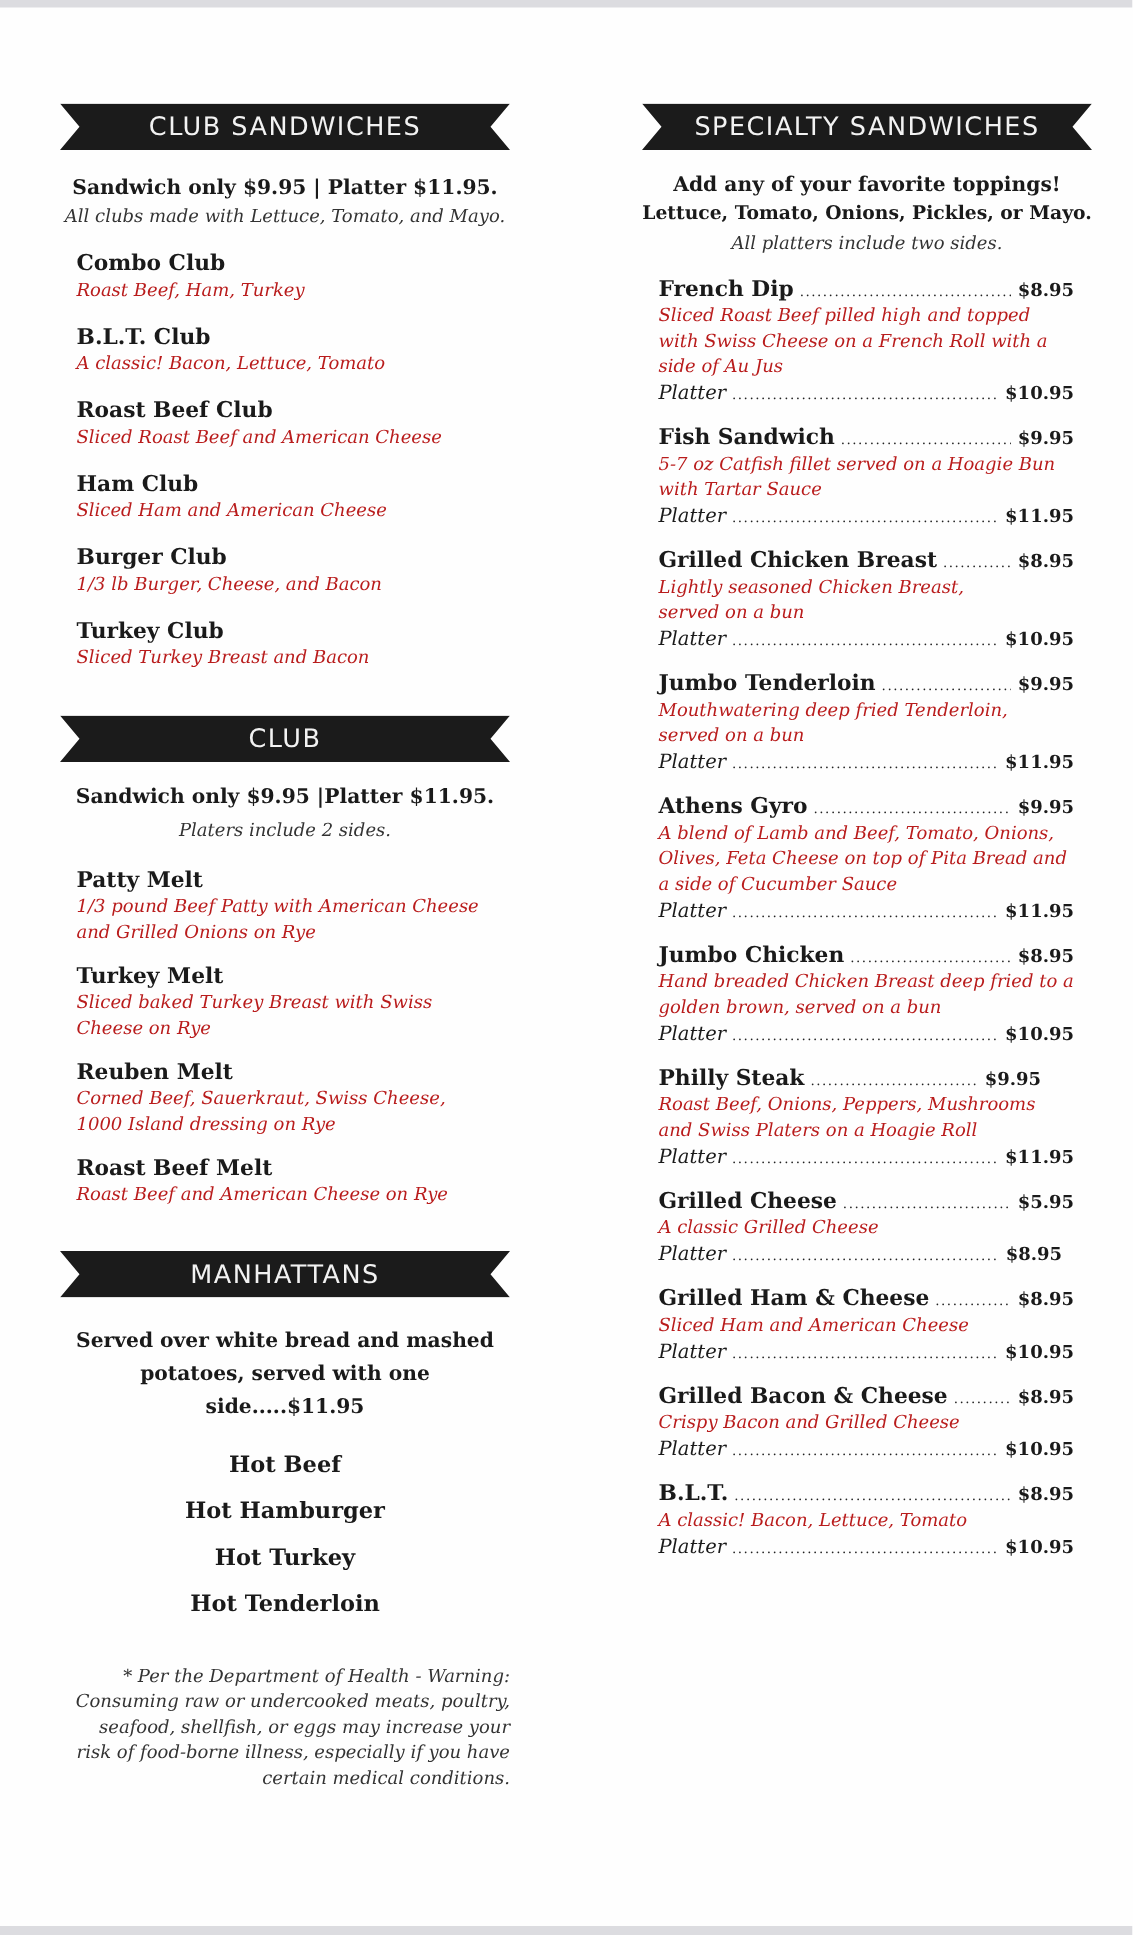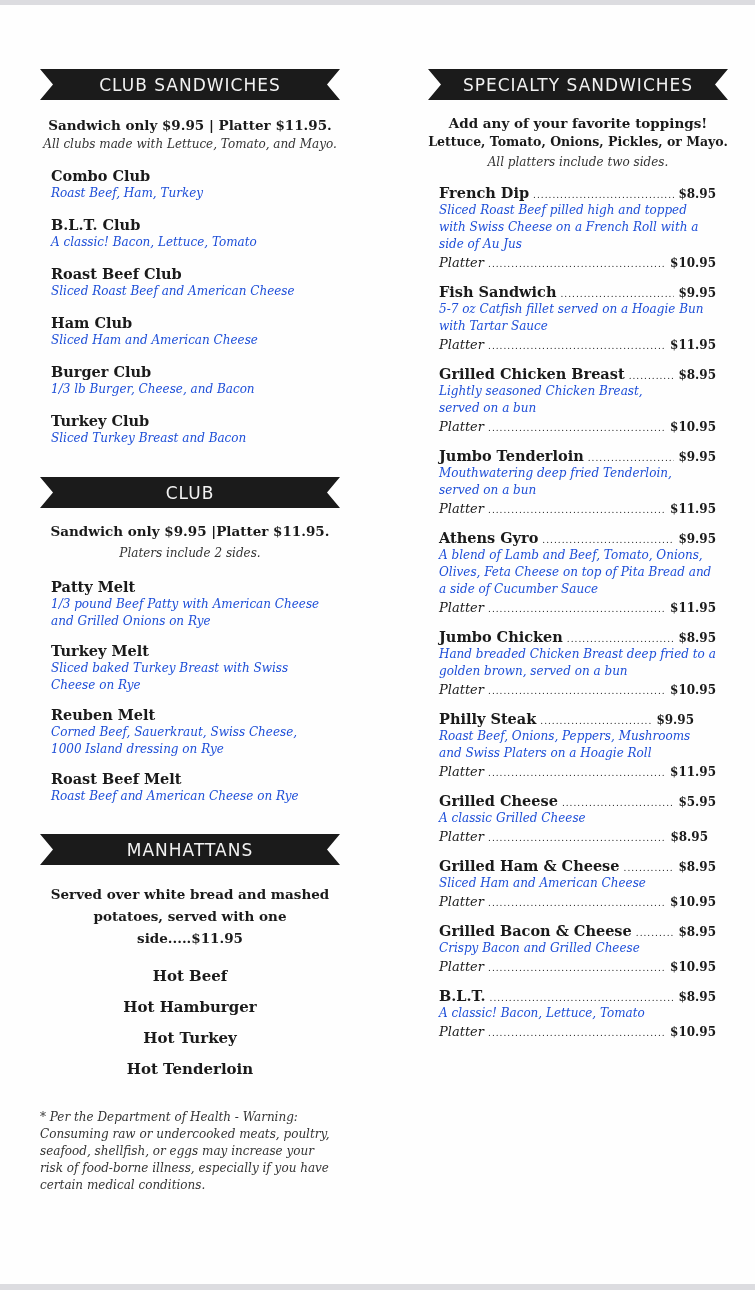--- a/index.html
+++ b/index.html
@@ -14,24 +14,24 @@
   .col-right { left: 428px; width: 300px; }
   .banner {
     height: 31px; background: #1b1b1b; color: #f2f2f2;
     clip-path: polygon(0 0, 100% 0, calc(100% - 13px) 50%, 100% 100%, 0 100%, 13px 50%);
     display: flex; align-items: center; justify-content: center;
     font-family: "DejaVu Sans", sans-serif; font-size: 17px; letter-spacing: 1px;
   }
   .sub-bold { text-align: center; font-weight: bold; font-size: 13.5px; line-height: 19px; }
   .sub-italic { text-align: center; font-style: italic; font-size: 12px; line-height: 18px; color: #333; }
   .item-name { font-weight: bold; font-size: 14.5px; line-height: 19px; }
-  .item-desc { font-style: italic; font-size: 12px; line-height: 17px; color: #1d4ed8; }
+  .item-desc { font-style: italic; font-size: 12px; line-height: 17px; color: #b91c1c; }
   .left-item { padding-left: 11px; }
   .center-item { text-align: center; font-weight: bold; font-size: 15px; line-height: 31px; }
-  .warning { text-align: left; font-style: italic; font-size: 12px; line-height: 17px; color: #333; }
+  .warning { text-align: right; font-style: italic; font-size: 12px; line-height: 17px; color: #333; }
   .row { display: flex; align-items: baseline; white-space: nowrap; }
   .row .dots { flex: 1; overflow: hidden; margin: 0 4px; font-size: 9px; letter-spacing: 1px; color: #222; }
   .row .dots::before { content: "......................................................................................................................................................"; }
   .row .price { font-weight: bold; font-size: 12px; }
   .platter-label { font-weight: normal; font-style: italic; font-size: 13px; }
   .spec { padding-left: 11px; padding-right: 12px; margin-bottom: 12px; }
 </style>
 </head>
 <body>
 

